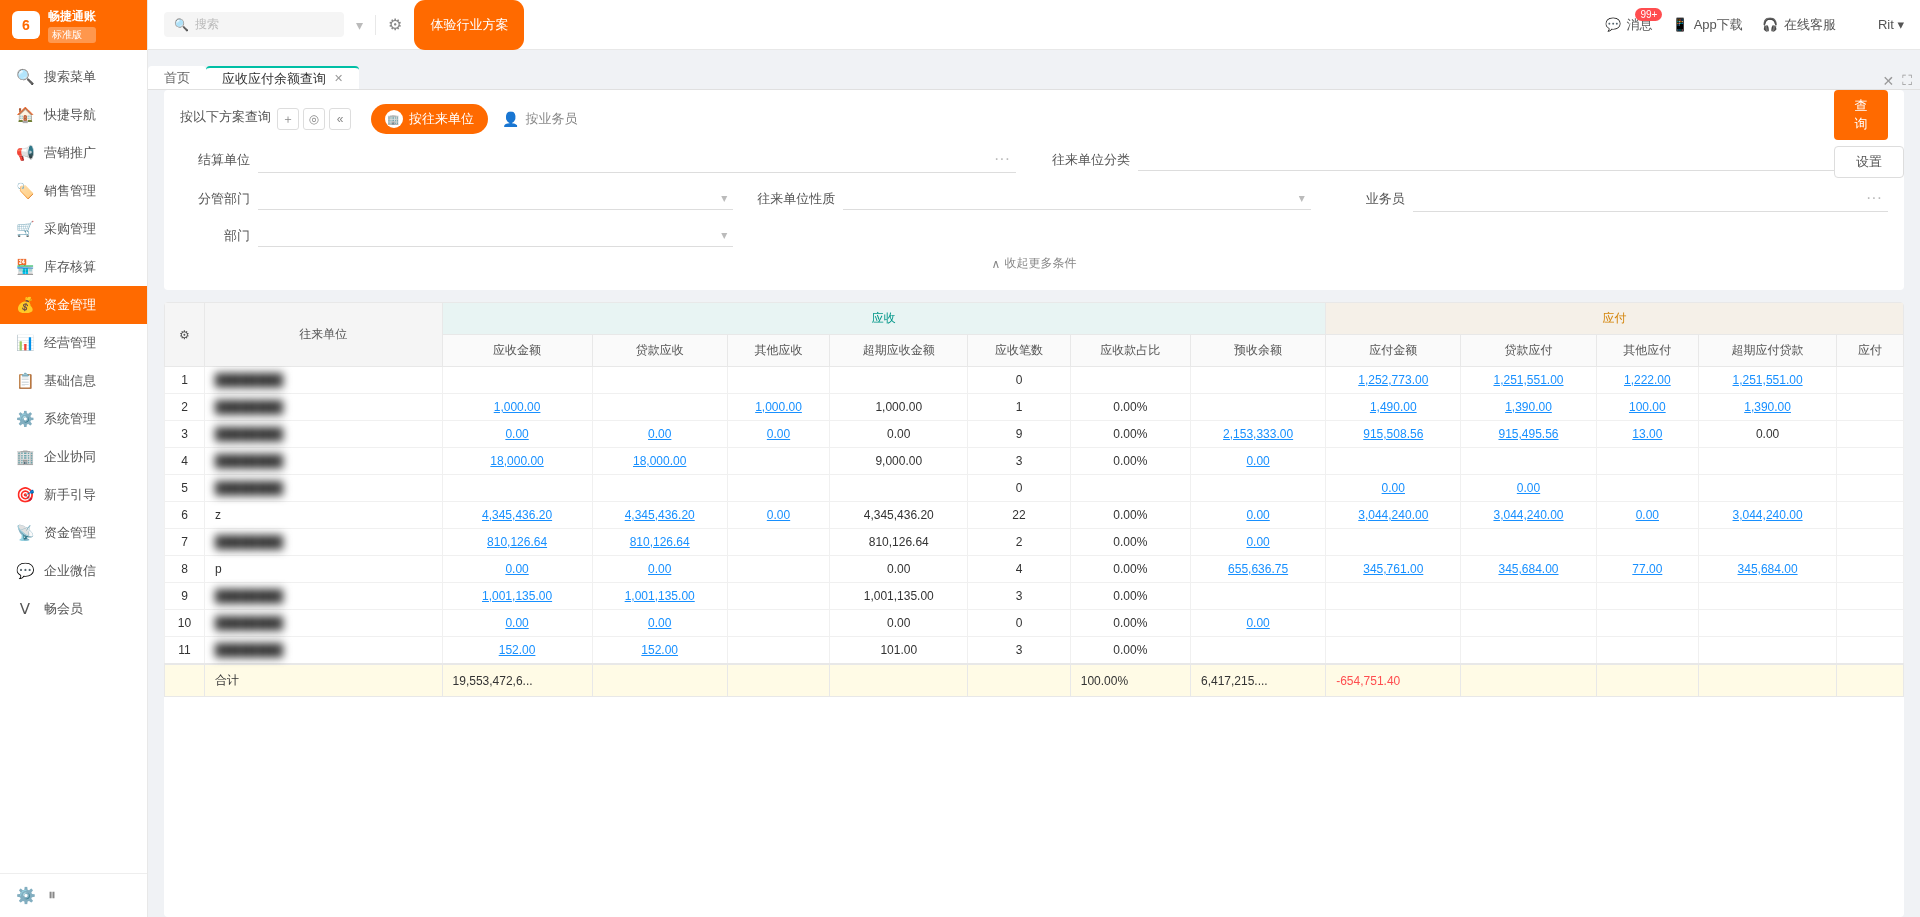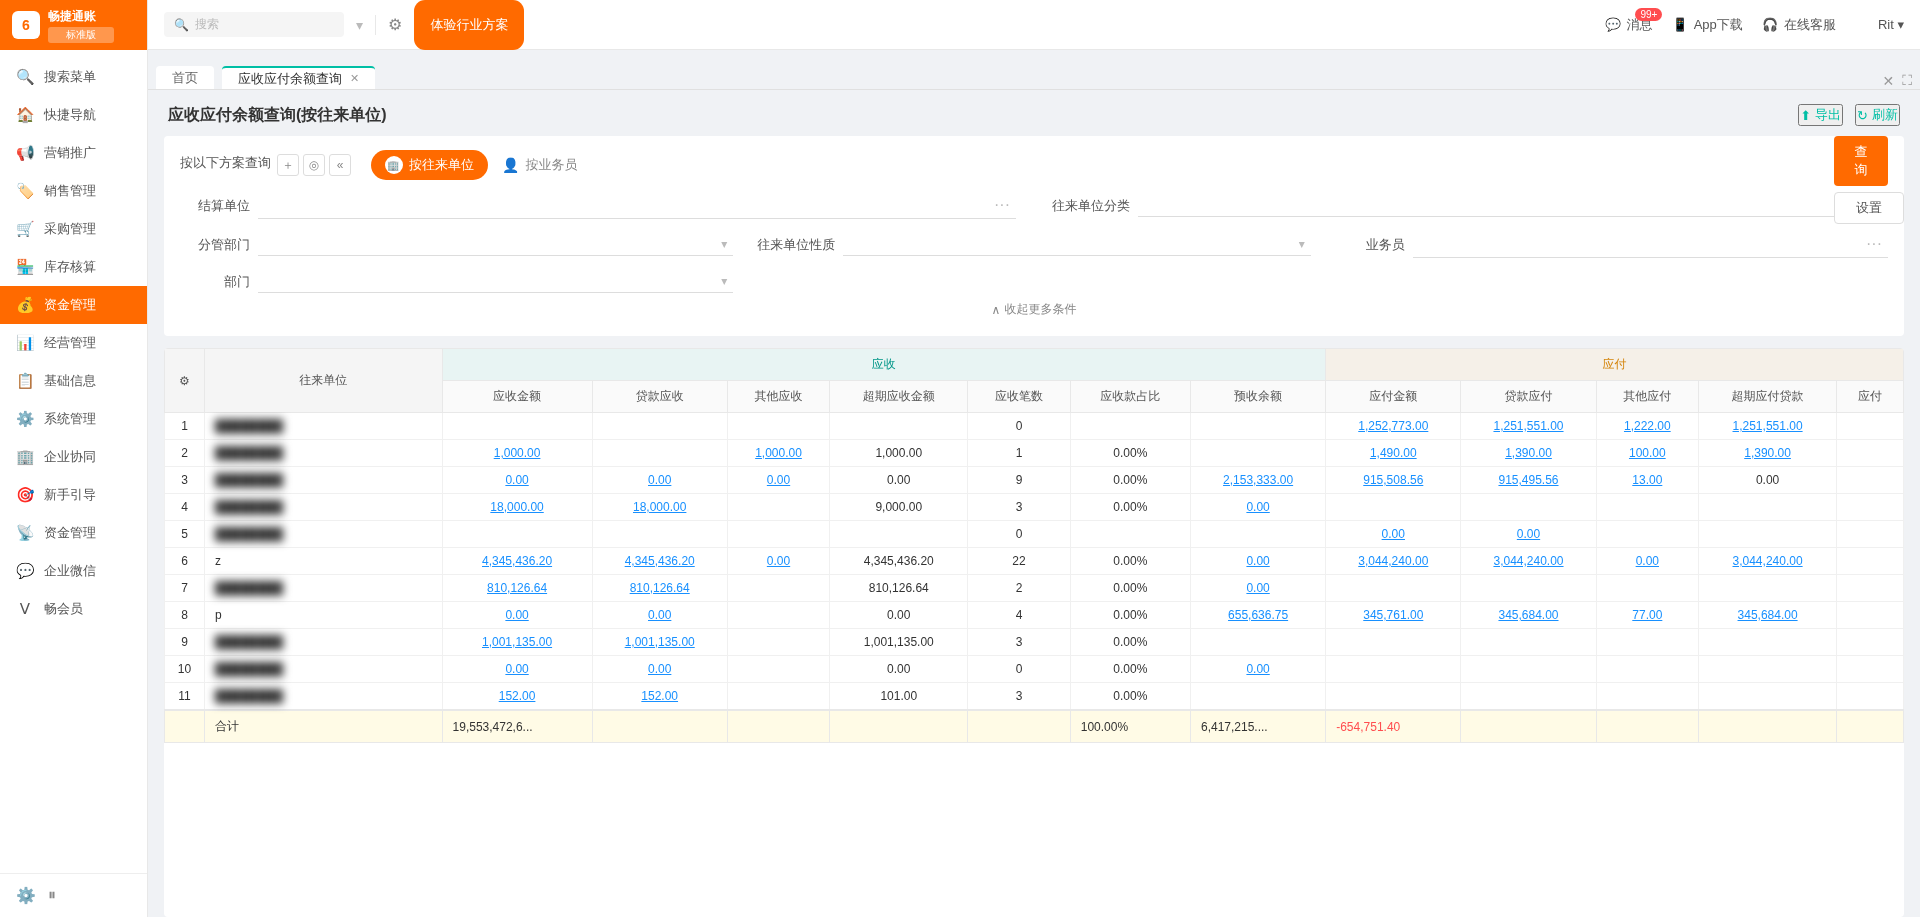--- a/index.html
+++ b/index.html
@@ -5,21 +5,21 @@
     * { box-sizing: border-box; margin: 0; padding: 0; }
     body { font-family: "Microsoft YaHei", "PingFang SC", sans-serif; font-size: 13px; background: #f0f2f5; color: #333; }
 
     
     .app-container { display: flex; height: 917px; width: 1920px; overflow: hidden; }
 
     
     .sidebar { width: 148px; background: #fff; display: flex; flex-direction: column; border-right: 1px solid #e8e8e8; flex-shrink: 0; }
     .sidebar-logo { height: 50px; background: #ff6a00; display: flex; align-items: center; padding: 0 12px; gap: 8px; }
     .sidebar-logo-icon { width: 28px; height: 28px; background: #fff; border-radius: 6px; display: flex; align-items: center; justify-content: center; color: #ff6a00; font-weight: bold; font-size: 14px; }
-    .sidebar-logo-badge { background: rgba(255,255,255,0.3); color: #fff; font-size: 10px; padding: 1px 18px; border-radius: 3px; margin-top: 2px; }
+    .sidebar-logo-badge { background: rgba(255,255,255,0.3); color: #fff; font-size: 10px; padding: 1px 4px; border-radius: 3px; margin-top: 2px; }
     .sidebar-menu { flex: 1; overflow-y: auto; padding: 8px 0; }
     .sidebar-item { display: flex; align-items: center; padding: 10px 16px; cursor: pointer; color: #555; gap: 10px; }
     .sidebar-item.active { background: #ff6a00; color: #fff; }
     .sidebar-item-icon { font-size: 15px; width: 18px; text-align: center; }
     .sidebar-item-label { font-size: 13px; }
     .sidebar-bottom { padding: 12px 16px; display: flex; gap: 12px; border-top: 1px solid #eee; }
     .sidebar-bottom-icon { font-size: 16px; color: #888; cursor: pointer; }
 
     
     .main-area { flex: 1; display: flex; flex-direction: column; overflow: hidden; }
@@ -28,21 +28,21 @@
     .top-bar-divider { width: 1px; height: 20px; background: #e8e8e8; }
     .top-bar-gear { font-size: 16px; color: #888; cursor: pointer; }
     .top-bar-btn { background: #ff6a00; color: #fff; border: none; padding: 16px 16px; border-radius: 11px; cursor: pointer; font-size: 13px; }
     .top-bar-right { margin-left: auto; display: flex; align-items: center; gap: 20px; }
     .top-bar-msg { display: flex; align-items: center; gap: 5px; font-size: 13px; color: #555; cursor: pointer; position: relative; }
     .badge { background: #ff4d4f; color: #fff; font-size: 10px; padding: 1px 5px; border-radius: 10px; position: absolute; top: -8px; right: -10px; text-align: center; }
     .top-bar-user { color: #555; font-size: 13px; cursor: pointer; margin-left: 22px; }
 
     
     .tab-bar { height: 40px; background: #f0f2f5; display: flex; align-items: flex-end; padding: 0 0 0 0; flex-shrink: 0; border-bottom: 1px solid #e0e0e0; }
-    .tab-item { height: 23px; padding: 0 16px; display: flex; align-items: center; gap: 8px; cursor: pointer; font-size: 13px; background: #e8eaed; color: #666; border-radius: 4px 4px 0 0; margin-left: 8px; }
+    .tab-item { height: 23px; padding: 0 16px; display: flex; align-items: center; gap: 8px; cursor: pointer; font-size: 13px; background: #e8eaed; color: #666; border-radius: 4px 4px 0 0; margin-left: 0; }
     .tab-item.active { background: #fff; color: #333; font-weight: 500; border-top: 2px solid #00bfa5; }
     .tab-home { background: #fff; }
     .tab-close { font-size: 11px; color: #999; cursor: pointer; }
     .tab-bar-right { margin-left: auto; display: flex; align-items: center; padding-right: 8px; gap: 8px; color: #999; font-size: 16px; cursor: pointer; }
 
     
     .content { flex: 1; overflow: hidden; display: flex; flex-direction: column; background: #f0f2f5; }
 
     
     .page-header { padding: 14px 20px 10px; display: flex; align-items: center; justify-content: space-between; background: #f0f2f5; }
@@ -218,33 +218,20 @@
         <span class="tab-close">✕</span>
       </div>
       <div class="tab-bar-right">
         <span style="font-size:14px;cursor:pointer;">✕</span>
         <span style="font-size:14px;cursor:pointer;">⛶</span>
       </div>
     </div>
 
     <div class="content">
 
-      <div class="page-header">
-        <span class="page-title">应收应付余额查询(按往来单位)</span>
-        <div class="page-actions">
-          <button class="page-action-btn">
-            <span>⬆</span>
-            <span>导出</span>
-          </button>
-          <button class="page-action-btn">
-            <span>↻</span>
-            <span>刷新</span>
-          </button>
-        </div>
-      </div>
 
       <div class="filter-panel" style="position:relative;">
 
         <div class="filter-row">
           <div class="filter-query-label">
             <span>按以下方案查询</span>
             <div class="filter-query-icons">
               <div class="filter-query-icon">＋</div>
               <div class="filter-query-icon">◎</div>
               <div class="filter-query-icon">«</div>

